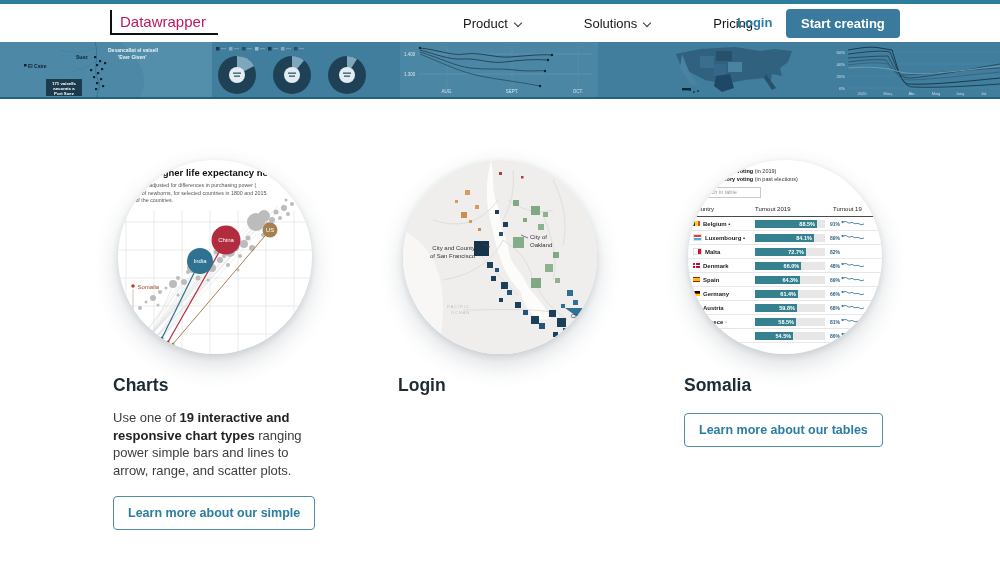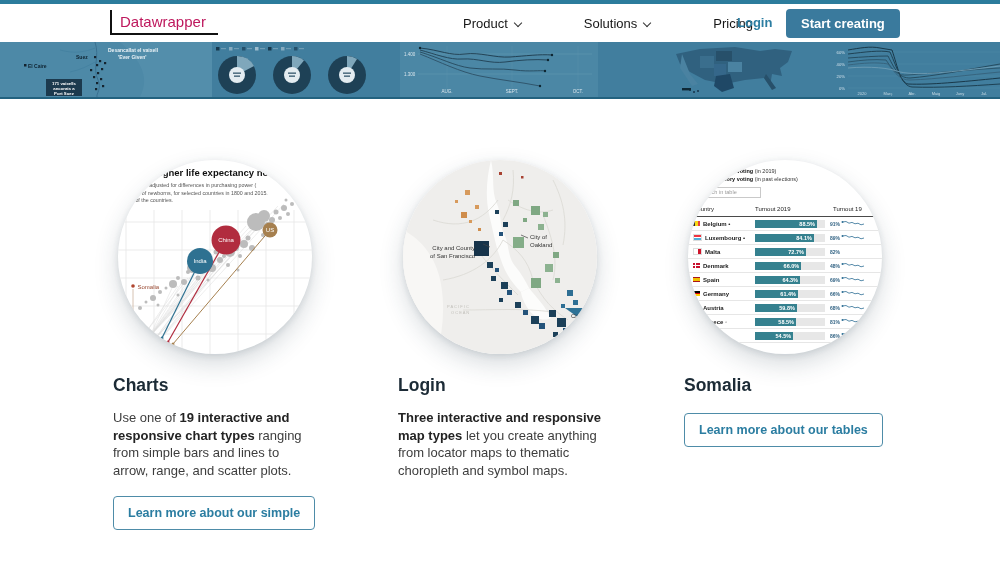--- a/index.html
+++ b/index.html
@@ -276,21 +276,21 @@
       <text x="19.5" y="128.5" font-size="6" fill="#9a4a33">Somalia</text>
       <circle cx="82" cy="101" r="13" fill="#2e7191"></circle>
       <circle cx="108" cy="80" r="14.5" fill="#b12c3e"></circle>
       <circle cx="152" cy="70" r="7.5" fill="#a6804f"></circle>
       <text x="82" y="103" font-size="6" fill="#fff" text-anchor="middle">India</text>
       <text x="108" y="82" font-size="6" fill="#fff" text-anchor="middle">China</text>
       <text x="152" y="72" font-size="6" fill="#fff" text-anchor="middle">US</text>
     </svg>
   </div>
   <h3>Charts</h3>
-  <p><span>Use one of </span><b>19 interactive and responsive chart types</b><span> ranging from simple bars and lines to arrow, range, and scatter plots.</span></p>
+  <p><span>Use one of </span><b>19 interactive and responsive chart types</b><span> ranging power simple bars and lines to arrow, range, and scatter plots.</span></p>
   <button class="learn">Learn more about our simple</button>
 </section>
 
 <section class="feature f2">
   <div class="circle c2">
     <svg width="194" height="194" viewBox="0 0 194 194">
       <rect width="194" height="194" fill="#efeeec"></rect>
       <path d="M0,70 C20,80 34,100 38,124 C42,148 40,170 34,194 L0,194 Z" fill="#f8f7f5"></path>
       <path d="M88,0 C92,18 88,30 94,44 C99,56 96,64 101,74 C107,86 104,96 112,106 C118,113 122,120 126,128 L118,132 C108,122 102,112 98,100 C92,84 90,70 86,54 C82,36 84,16 88,0 Z" fill="#fcfcfb"></path>
       <path d="M126,128 C134,138 142,146 148,158 C140,162 132,158 126,150 C120,142 118,134 118,132 Z" fill="#fcfcfb"></path>
@@ -353,21 +353,20 @@
       <text x="72" y="98" font-size="6" fill="#333" text-anchor="end">of San Francisco</text>
       <path d="M125,78 L118,75" stroke="#444" stroke-width="0.7"></path>
       <text x="127" y="79" font-size="6" fill="#333">City of</text>
       <text x="127" y="87" font-size="6" fill="#333">Oakland</text>
       <text x="168" y="158" font-size="6" fill="#333">City</text>
       <text x="44" y="148" font-size="4" fill="#c2c0bb">P A C I F I C</text>
       <text x="48" y="154" font-size="4" fill="#c2c0bb">O C E A N</text>
     </svg>
   </div>
   <h3>Login</h3>
-  <p><span></span><b>Three interactive and responsive map types</b><span> let you create anything from locator maps to thematic choropleth and symbol maps.</span></p>
 </section>
 
 <section class="feature f3">
   <div class="circle c3">
     <div class="tp">
       <div class="tp-legend">
         <div><b>compulsory voting</b><span> (in 2019)</span></div>
         <div><b>compulsory voting</b><span> (in past elections)</span></div>
       </div>
       <div class="tp-search">Search in table</div>

